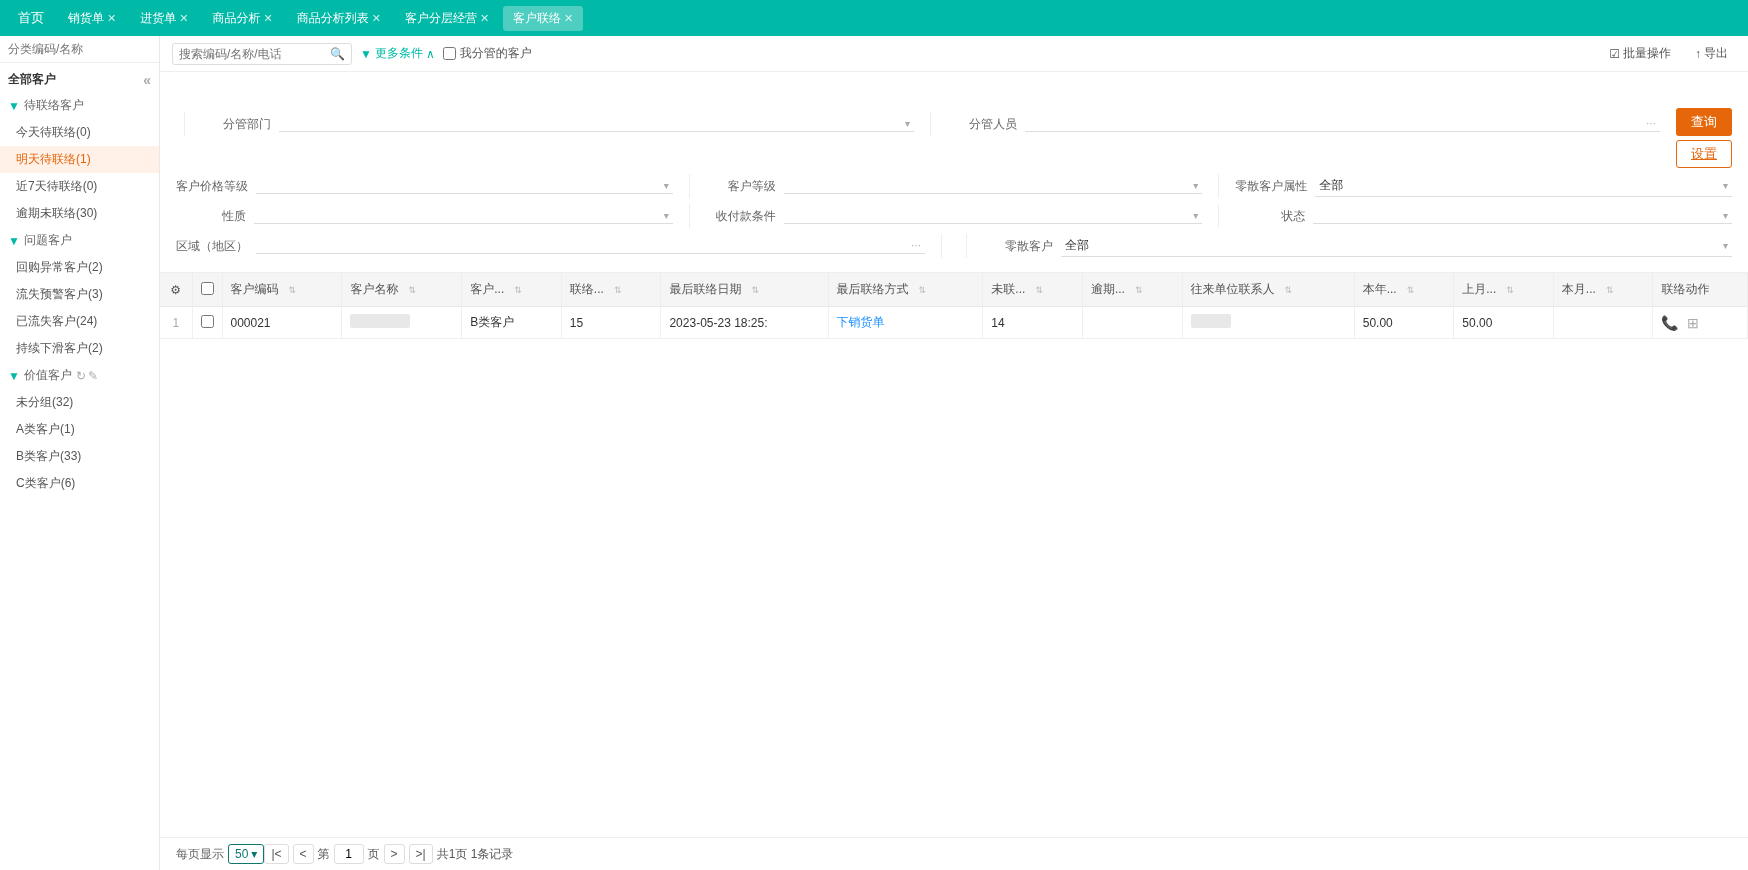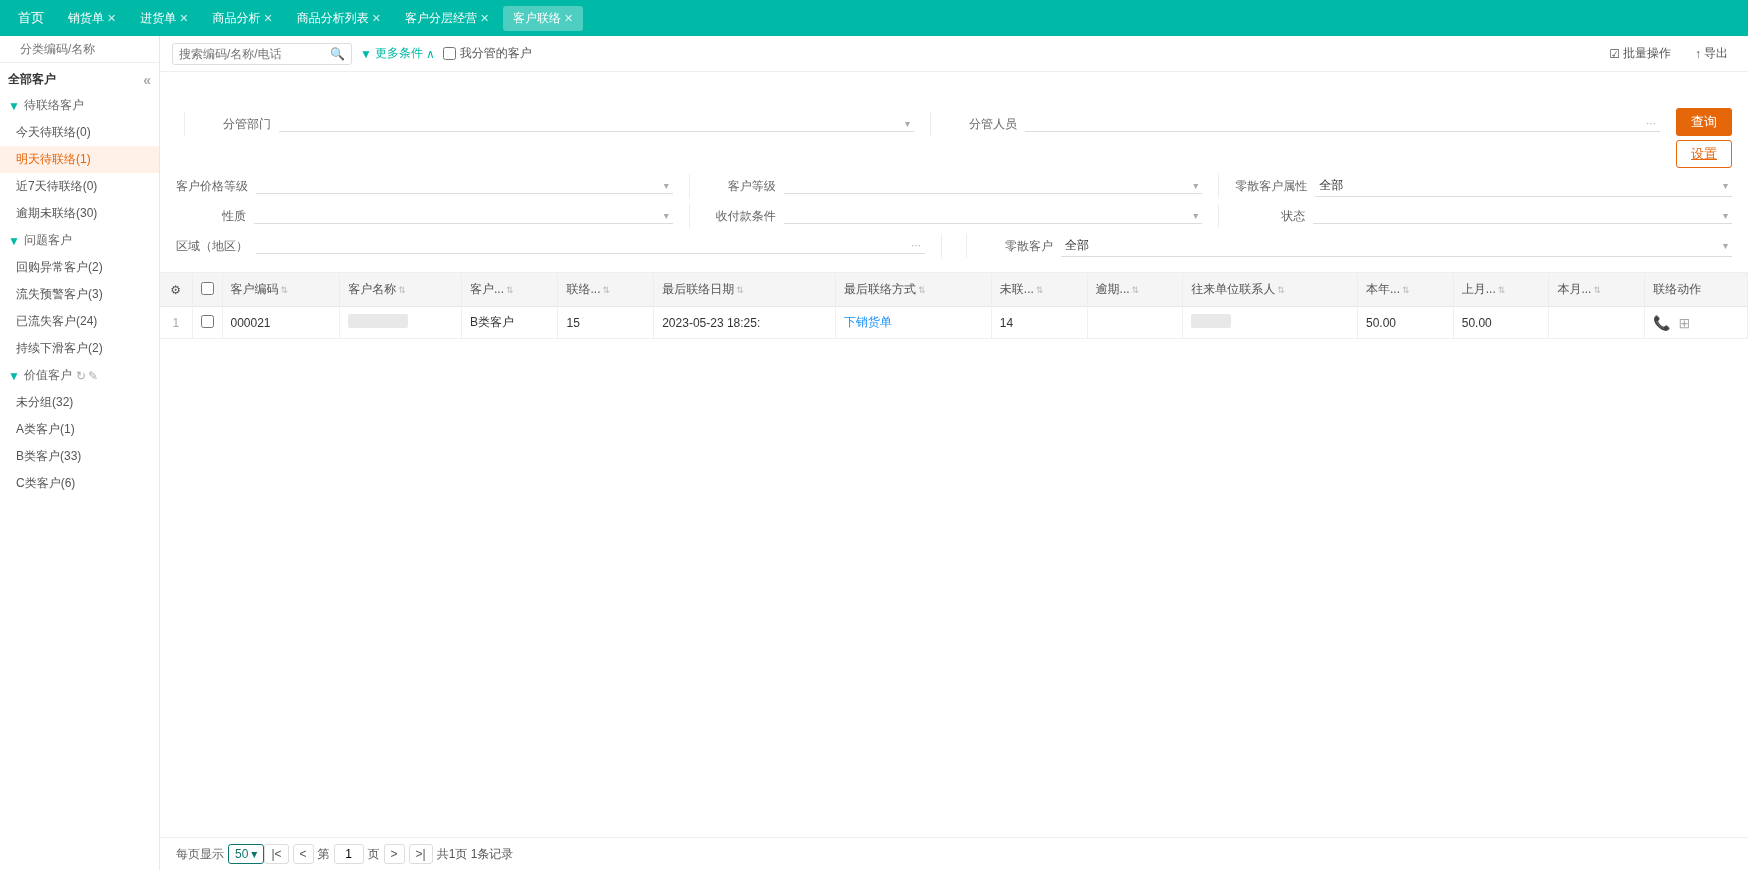--- a/index.html
+++ b/index.html
@@ -43,21 +43,21 @@
     .sidebar {
       width: 160px;
       background: #fff;
       border-right: 1px solid #e8e8e8;
       overflow-y: auto;
       flex-shrink: 0;
     }
     .sidebar-search {
       display: flex;
       align-items: center;
-      padding: 6px 20px;
+      padding: 6px 8px;
       border-bottom: 1px solid #eee;
     }
     .sidebar-search input {
       border: none;
       outline: none;
       flex: 1;
       font-size: 12px;
       color: #666;
     }
 
@@ -253,21 +253,21 @@
       text-align: left;
       color: #555;
       font-weight: normal;
       white-space: nowrap;
       border-right: 1px solid #eee;
       position: relative;
     }
     thead th .col-sort {
       display: inline-flex;
       align-items: center;
-      gap: 2px;
+      gap: 10px;
       cursor: pointer;
     }
     thead th .sort-icon { color: #bbb; font-size: 9px; }
     tbody tr {
       border-bottom: 1px solid #f0f0f0;
     }
     tbody td {
       padding: 7px 8px;
       color: #333;
       white-space: nowrap;

